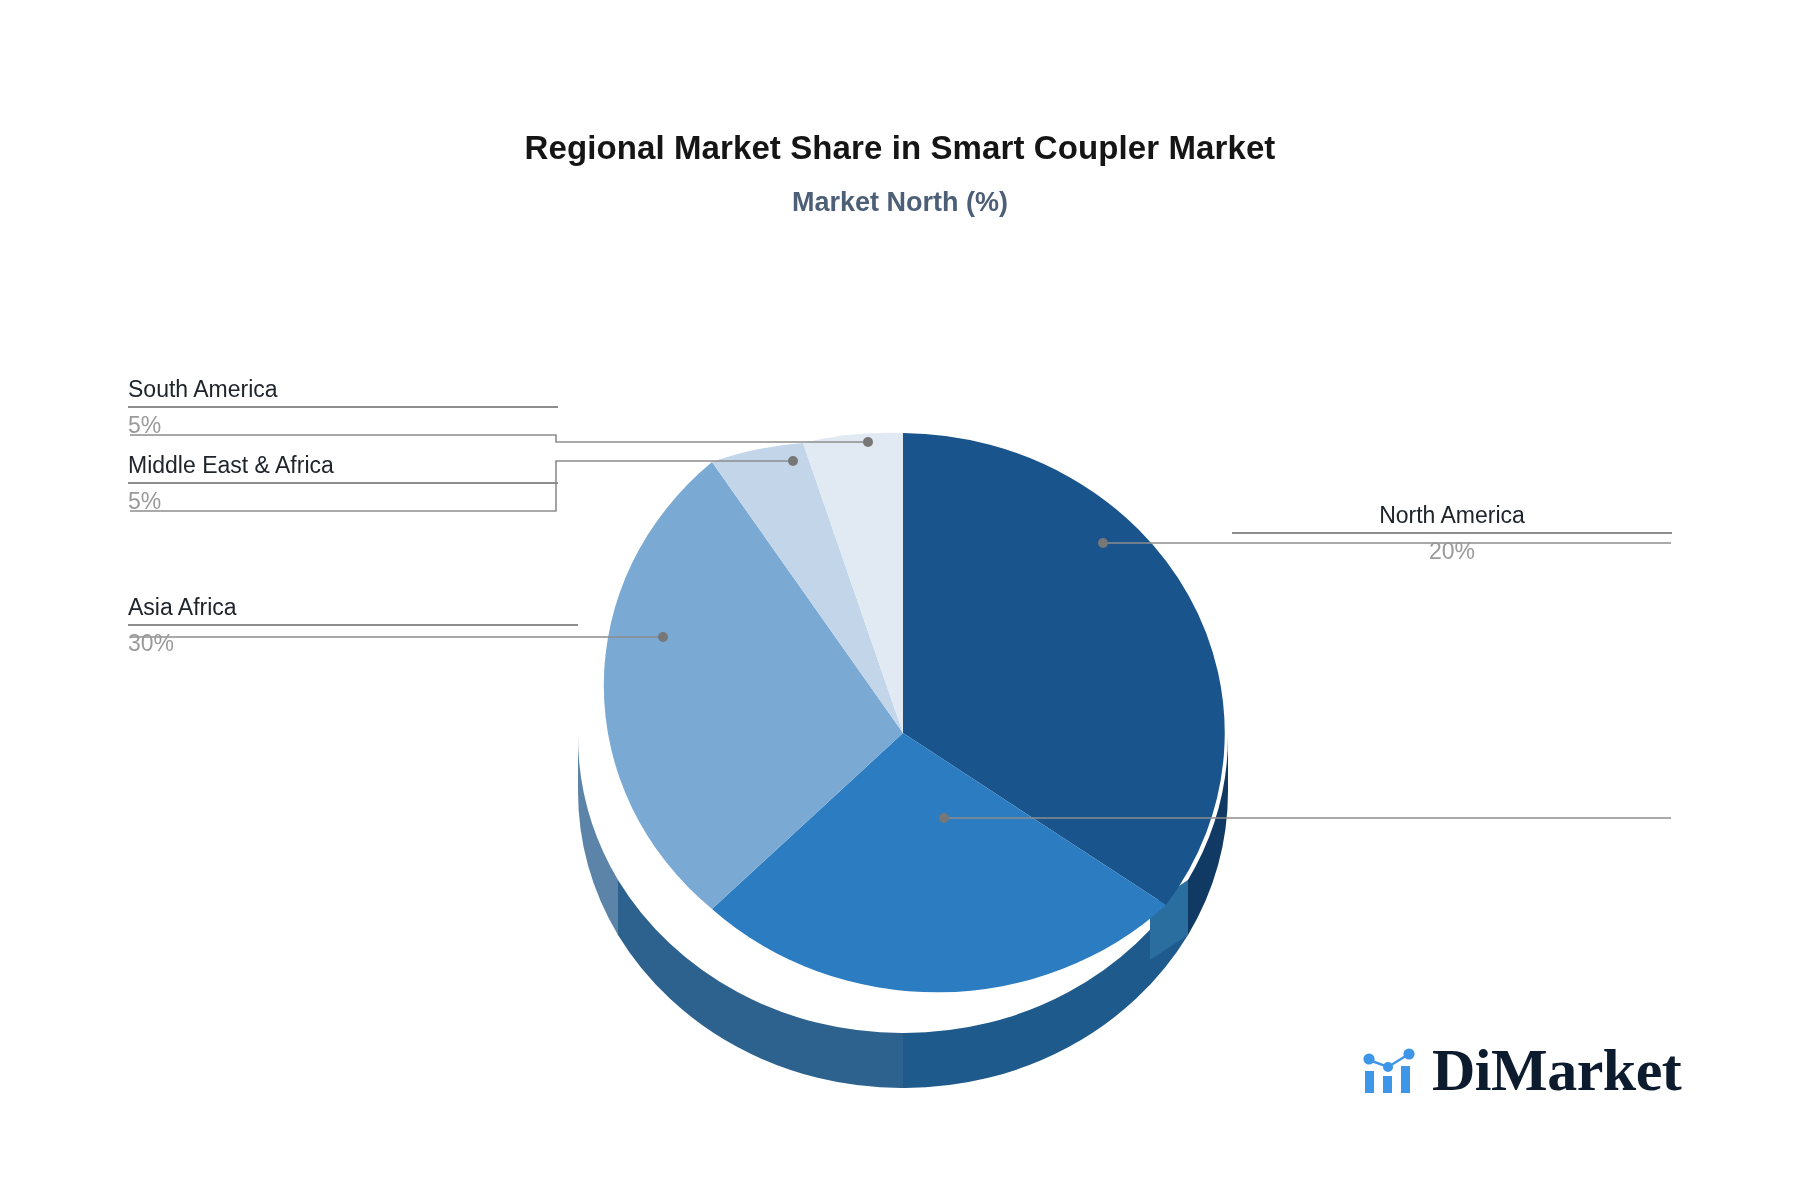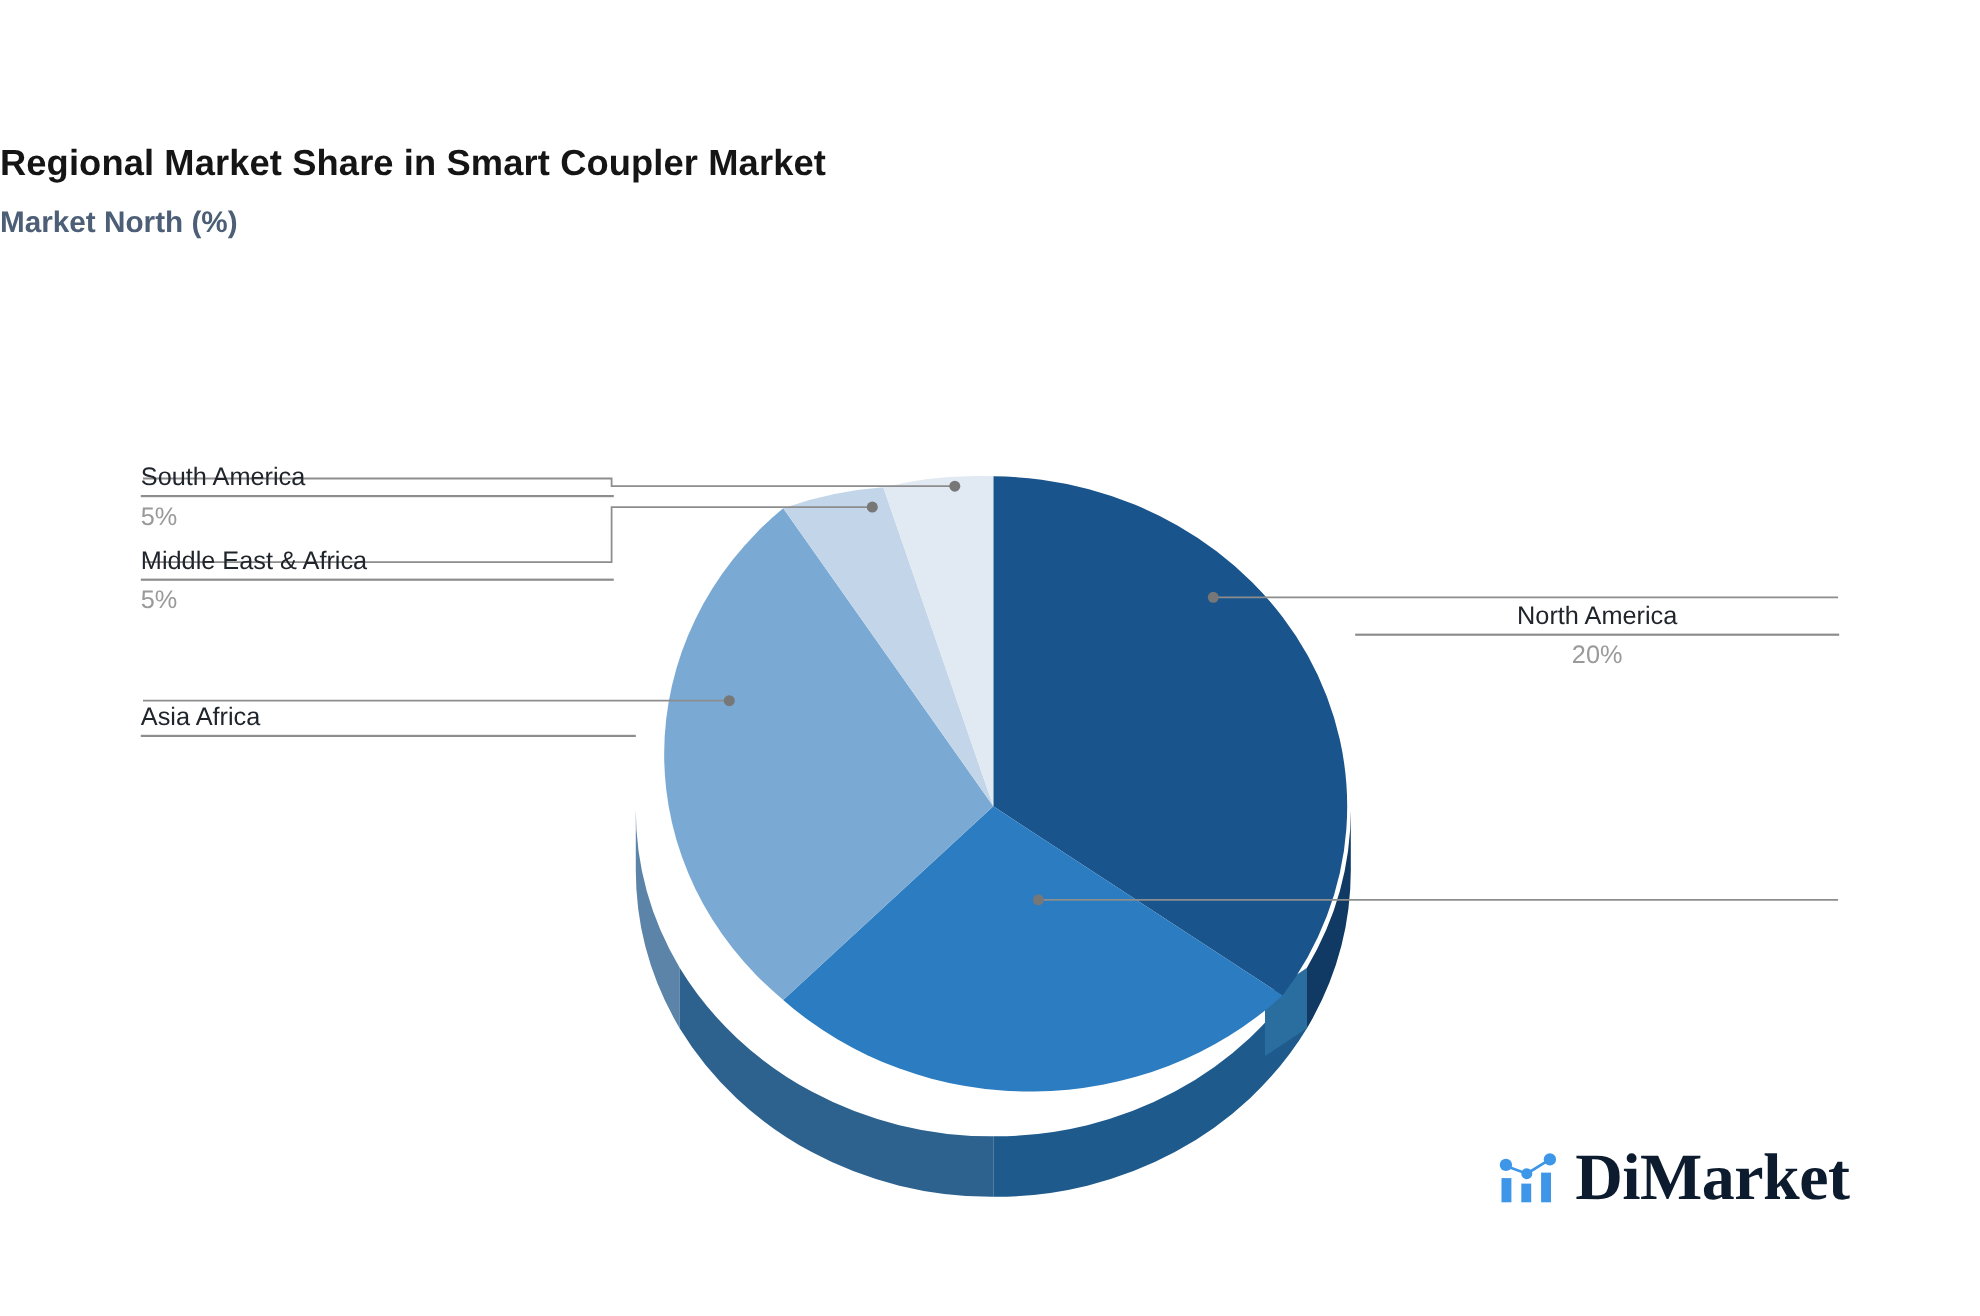--- a/index.html
+++ b/index.html
@@ -20,20 +20,21 @@
     inset: 0;
     background: #ffffff;
   }
 
   
   .title-block {
     position: absolute;
     top: 128px;
     left: 0;
     width: 1800px;
+    text-align: center;
     pointer-events: none;
   }
   .chart-title {
     font-size: 33px;
     font-weight: bold;
     color: #151515;
     letter-spacing: 0.1px;
     line-height: 1.2;
   }
   .chart-subtitle {
@@ -56,21 +57,20 @@
   
   .callout {
     position: absolute;
     font-family: "Liberation Sans", sans-serif;
   }
   .callout .cl-name {
     font-size: 23px;
     color: #20252c;
     line-height: 30px;
     white-space: nowrap;
-    margin-top: 44px;
   }
   .callout .cl-rule {
     height: 0;
     border-top: 2px solid #8d8d8d;
     margin-top: 2px;
   }
   .callout .cl-value {
     font-size: 23px;
     color: #9a9a9a;
     line-height: 34px;
@@ -188,20 +188,21 @@
 
   <div class="callout left" id="callout-middle-east">
     <div class="cl-name">Middle East &amp; Africa</div>
     <div class="cl-rule"></div>
     <div class="cl-value">5%</div>
   </div>
 
   <div class="callout left" id="callout-asia-pacific">
     <div class="cl-name">Asia Africa</div>
     <div class="cl-rule"></div>
+    <div class="cl-value">30%</div>
   </div>
 
   <div class="callout right" id="callout-north-america">
     <div class="cl-name">North America</div>
     <div class="cl-rule"></div>
     <div class="cl-value">20%</div>
   </div>
 
 
   <div id="logo">

